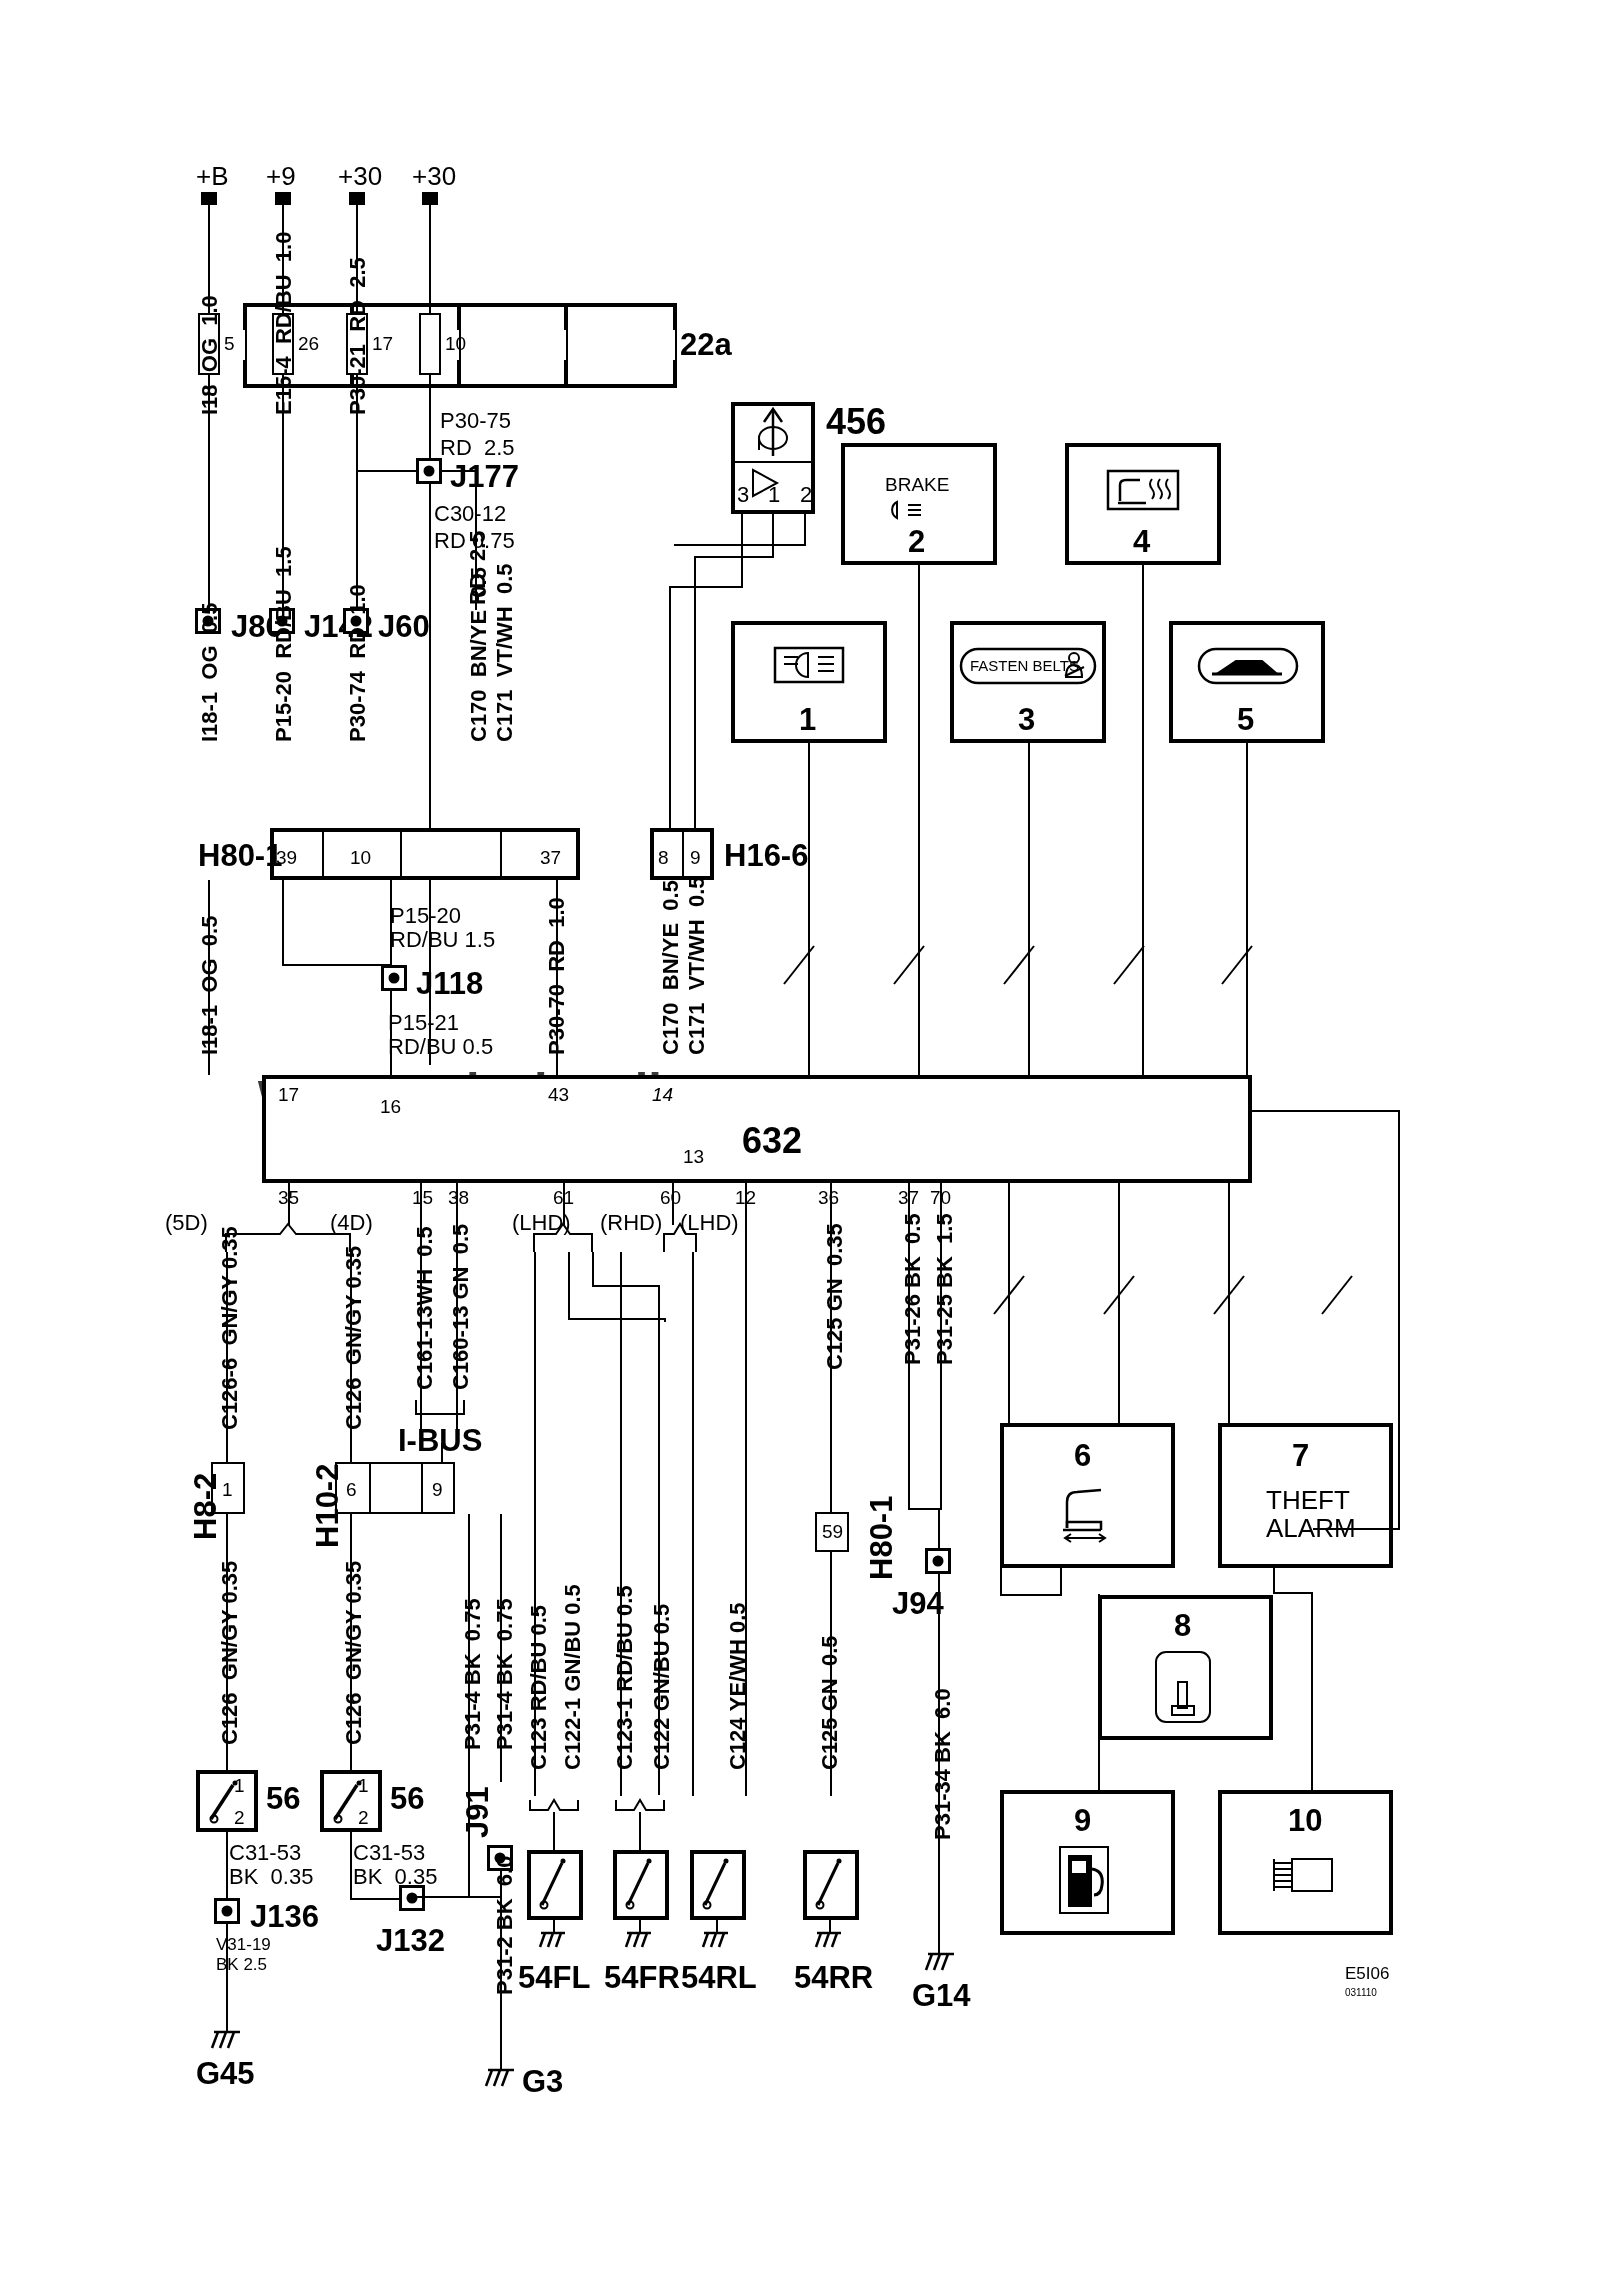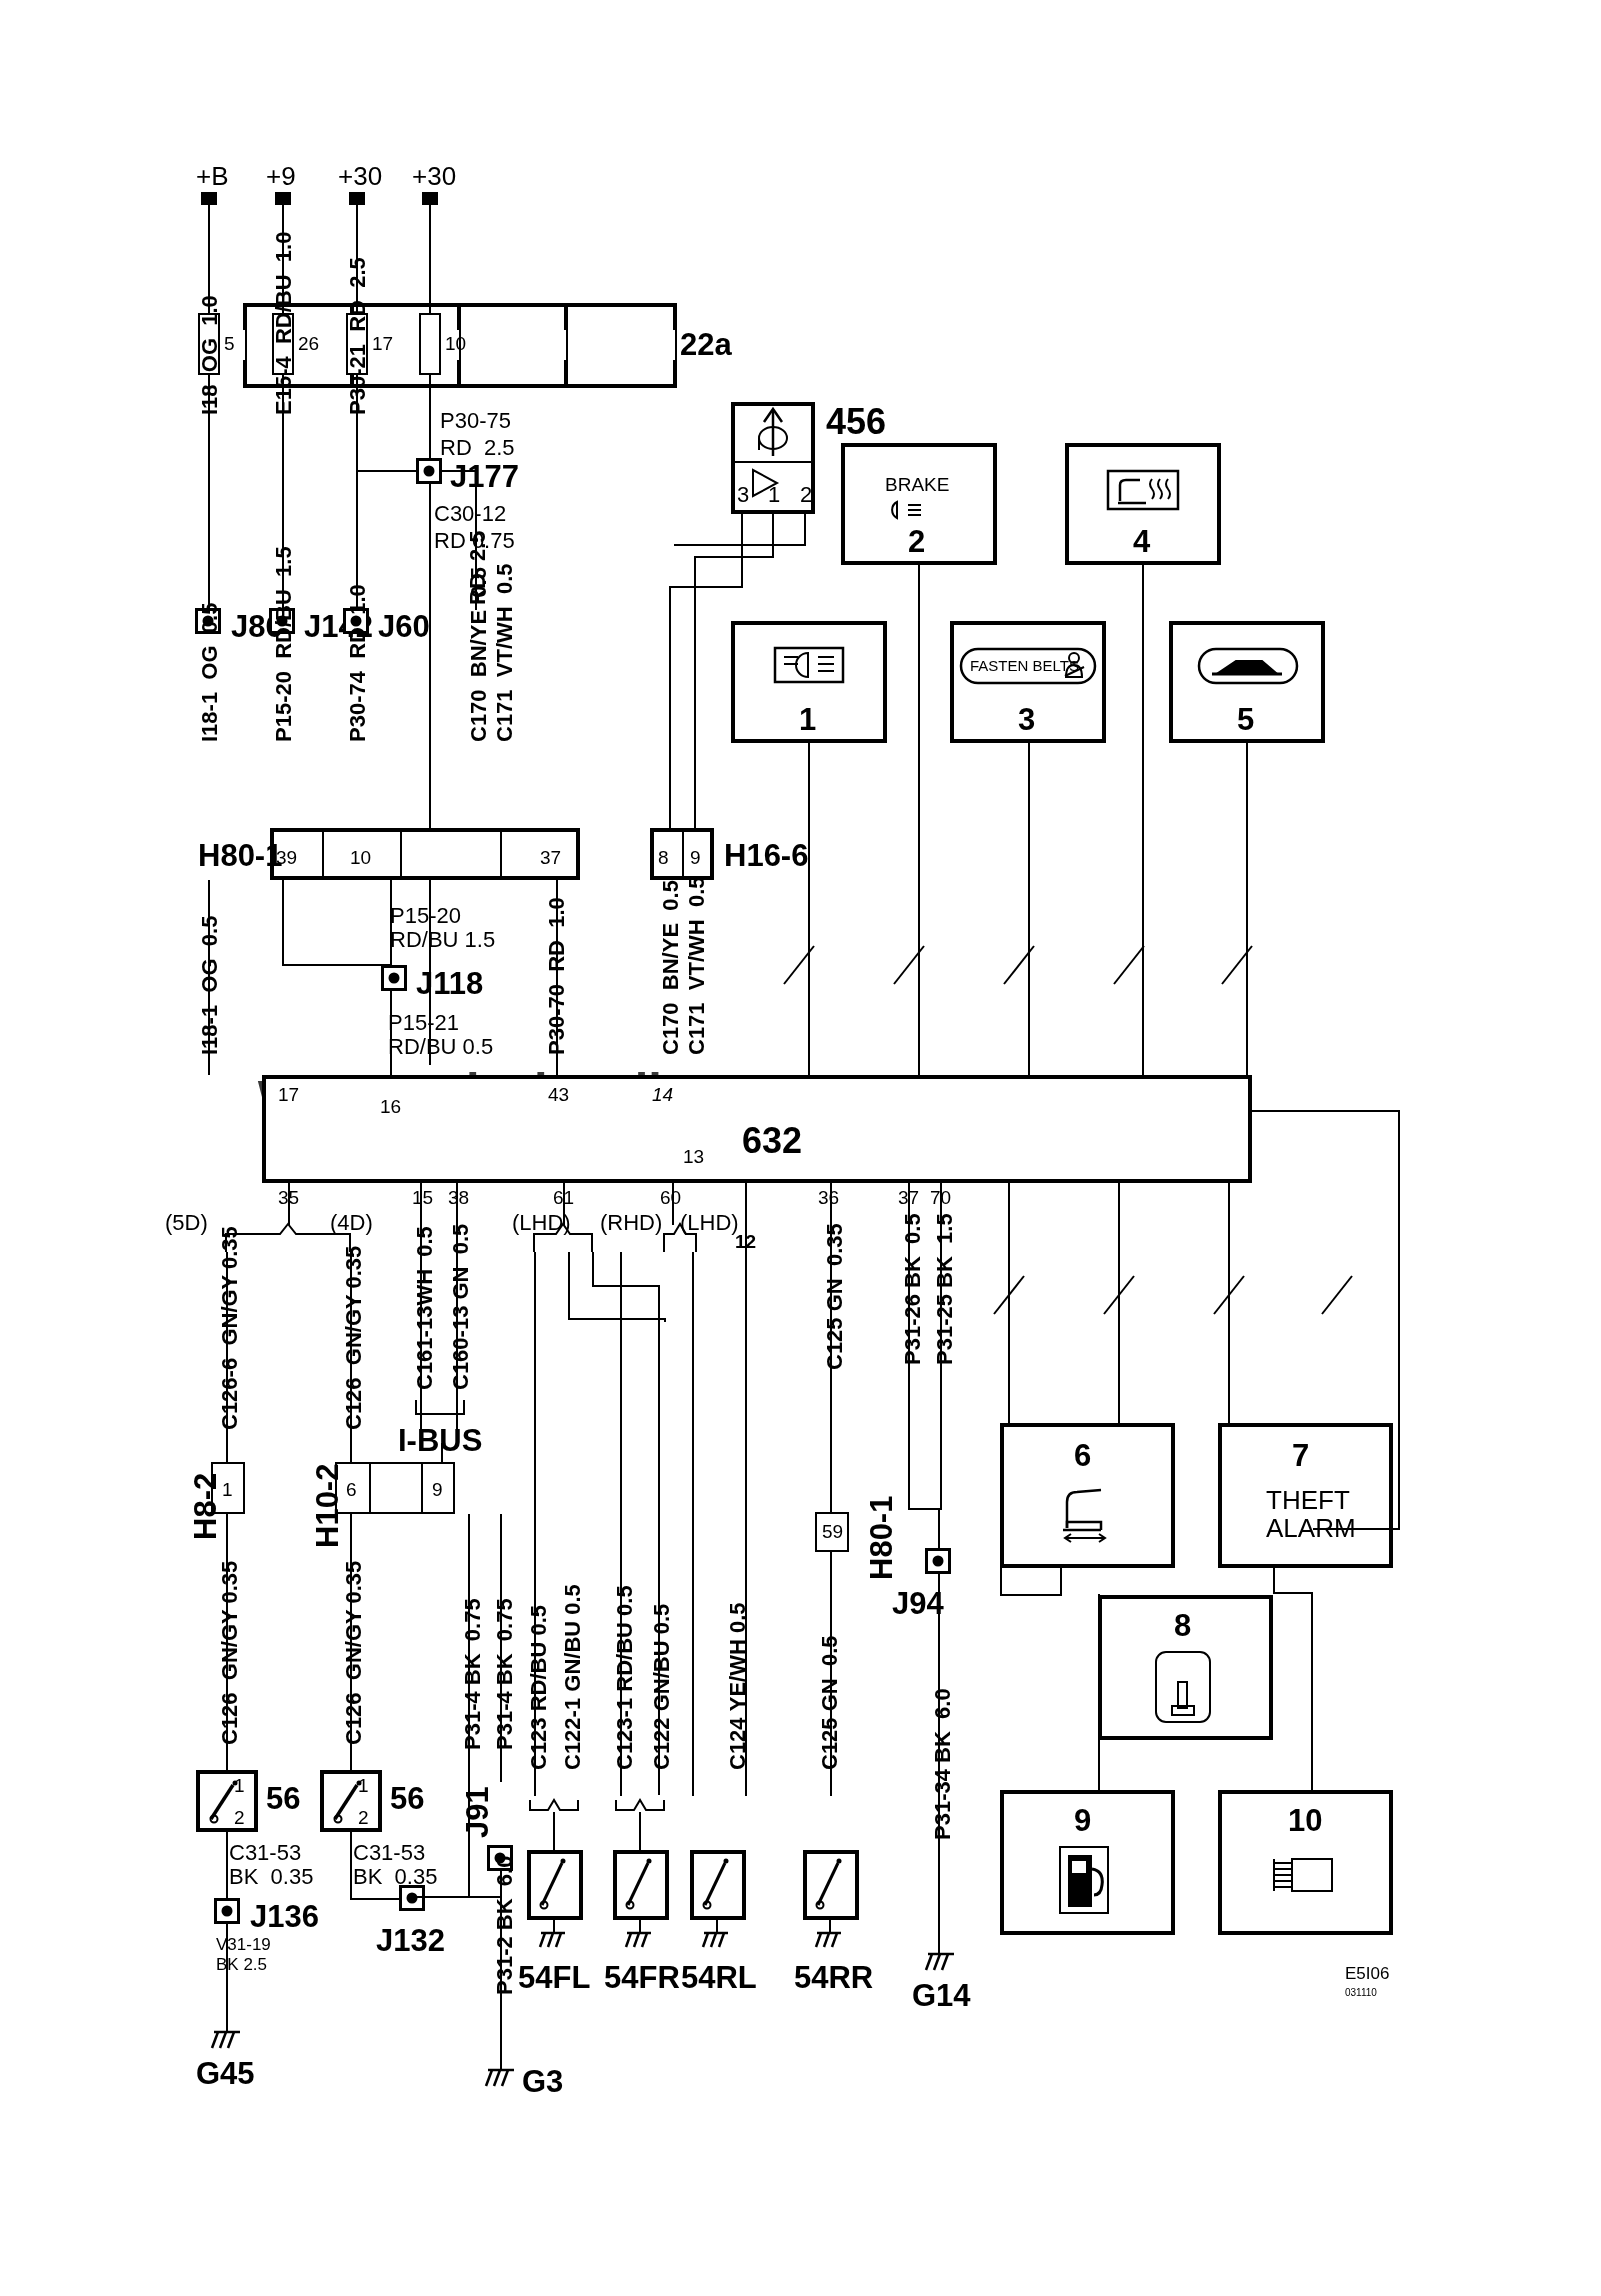--- a/index.html
+++ b/index.html
@@ -254,21 +254,21 @@
   <div class="t t15" style="left:380px;top:1085px;margin-top:12px;">16</div>
   <div class="t t15" style="left:548px;top:1085px;">43</div>
   <div class="t t15" style="left:652px;top:1085px;font-style:italic;">14</div>
   <div class="t t15" style="left:683px;top:1105px;margin-top:42px;">13</div>
 
   <div class="t t15" style="left:278px;top:1188px;">35</div>
   <div class="t t15" style="left:412px;top:1188px;">15</div>
   <div class="t t15" style="left:448px;top:1188px;">38</div>
   <div class="t t15" style="left:553px;top:1188px;">61</div>
   <div class="t t15" style="left:660px;top:1188px;">60</div>
-  <div class="t t15" style="left:735px;top:1232px;font-weight:bold;">12</div>
+  <div class="t t15" style="left:735px;top:1188px;">12</div>
   <div class="t t15" style="left:818px;top:1188px;">36</div>
   <div class="t t15" style="left:898px;top:1188px;">37</div>
   <div class="t t15" style="left:930px;top:1188px;">70</div>
 
   <div class="ln h" style="left:1252px;top:1110px;width:148px;"></div>
   <div class="ln v" style="left:1398px;top:1110px;height:420px;"></div>
 
   <div class="ln v" style="left:288px;top:1183px;height:42px;"></div>
   <svg style="position:absolute;left:222px;top:1218px;" width="140" height="36">
     <path d="M4,34 L4,16 L58,16 L66,6 L74,16 L128,16 L128,34" fill="none" stroke="#000" stroke-width="2"></path>

